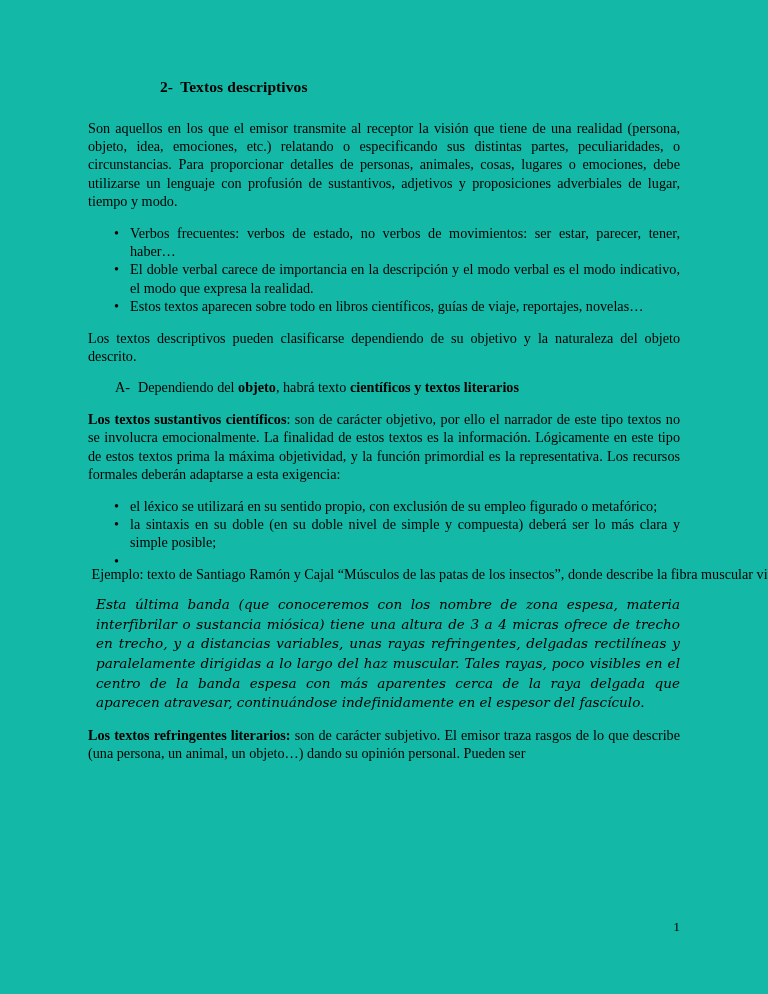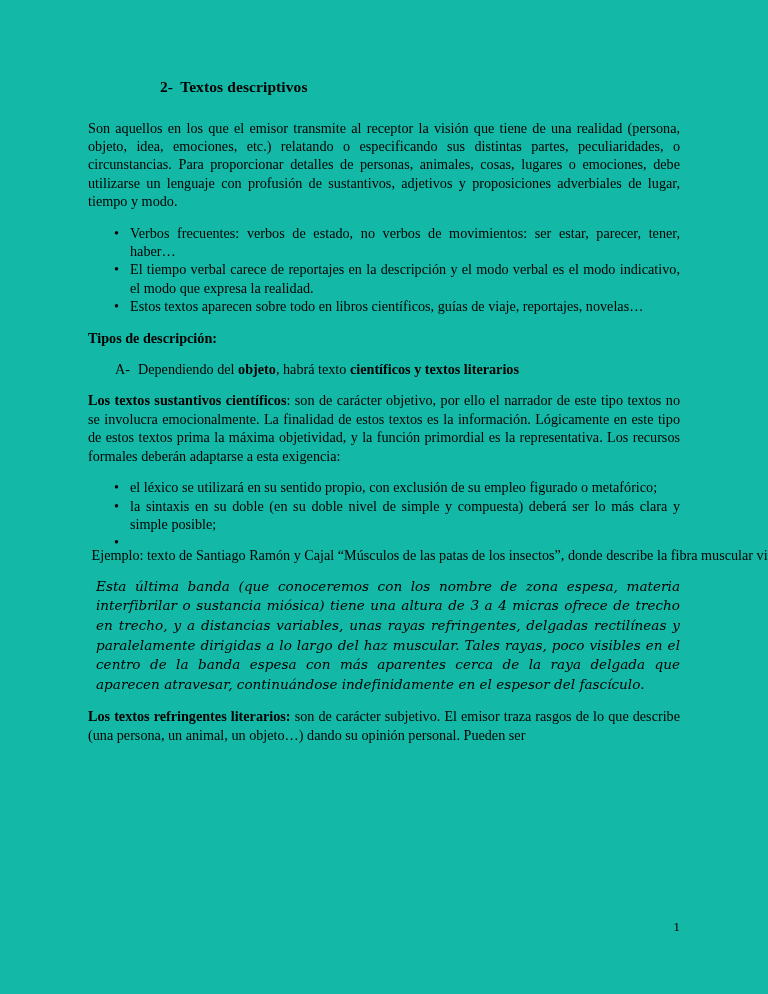--- a/index.html
+++ b/index.html
@@ -129,30 +129,30 @@
 
     <p class="body-par">Son aquellos en los que el emisor transmite al receptor la visión que tiene de una realidad (persona, objeto, idea, emociones, etc.) relatando o especificando sus distintas partes, peculiaridades, o circunstancias. Para proporcionar detalles de personas, animales, cosas, lugares o emociones, debe utilizarse un lenguaje con profusión de sustantivos, adjetivos y proposiciones adverbiales de lugar, tiempo y modo.</p>
 
     <ul class="bullets">
       <li>
         <span class="dot">•</span>
         <span>Verbos frecuentes: verbos de estado, no verbos de movimientos: ser estar, parecer, tener, haber…</span>
       </li>
       <li>
         <span class="dot">•</span>
-        <span>El tiempo verbal carece de reportajes en la descripción y el modo verbal es el modo indicativo, el modo que expresa la realidad.</span>
+        <span>El doble verbal carece de importancia en la descripción y el modo verbal es el modo indicativo, el modo que expresa la realidad.</span>
       </li>
       <li>
         <span class="dot">•</span>
         <span>Estos textos aparecen sobre todo en libros científicos, guías de viaje, reportajes, novelas…</span>
       </li>
     </ul>
 
+    <p class="body-par">Los textos descriptivos pueden clasificarse dependiendo de su objetivo y la naturaleza del objeto descrito.</p>
 
-    <p class="subhead">Tipos de descripción:</p>
 
     <p class="lettered">
       <span class="marker">A-</span><span>Dependiendo del </span><b>objeto</b><span>, habrá texto </span><b>científicos y textos literarios</b>
     </p>
 
     <p class="body-par">
       <b>Los textos sustantivos científicos</b><span>: son de carácter objetivo, por ello el narrador de este tipo textos no se involucra emocionalmente. La finalidad de estos textos es la información. Lógicamente en este tipo de estos textos prima la máxima objetividad, y la función primordial es la representativa. Los recursos formales deberán adaptarse a esta exigencia:</span>
     </p>
 
     <ul class="bullets">

